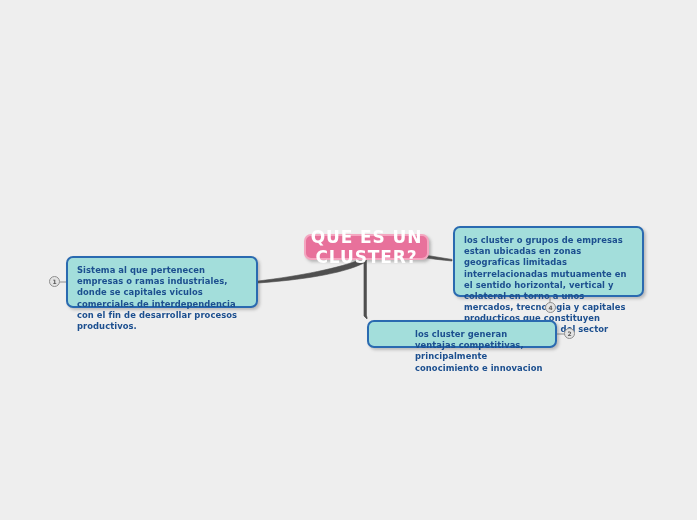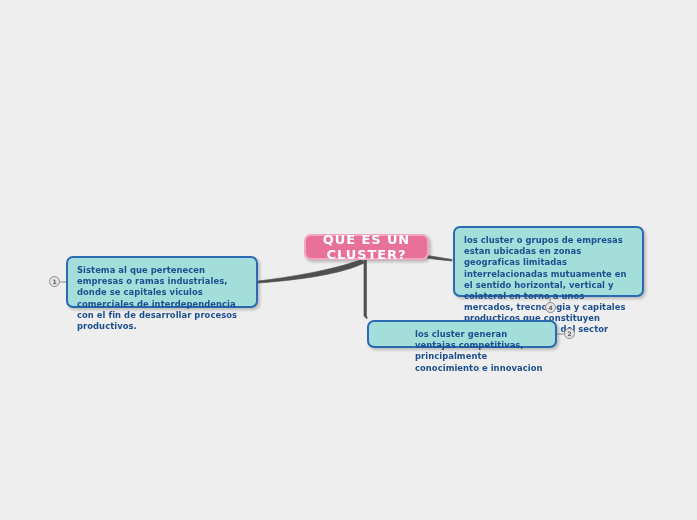--- a/index.html
+++ b/index.html
@@ -36,21 +36,21 @@
     box-sizing: border-box;
     border-radius: 7px;
   }
 
   .node-root {
     background: #e8719b;
     border: 2px solid #f4a6c0;
     box-shadow: 2px 2px 3px rgba(80,80,80,0.35);
     color: #ffffff;
     font-weight: bold;
-    font-size: 13px;
+    font-size: 17px;
     letter-spacing: 0.9px;
     display: flex;
     align-items: center;
     justify-content: center;
     text-align: center;
   }
 
   .node-branch {
     background: #a3dedb;
     border: 2px solid #2a6ab0;

